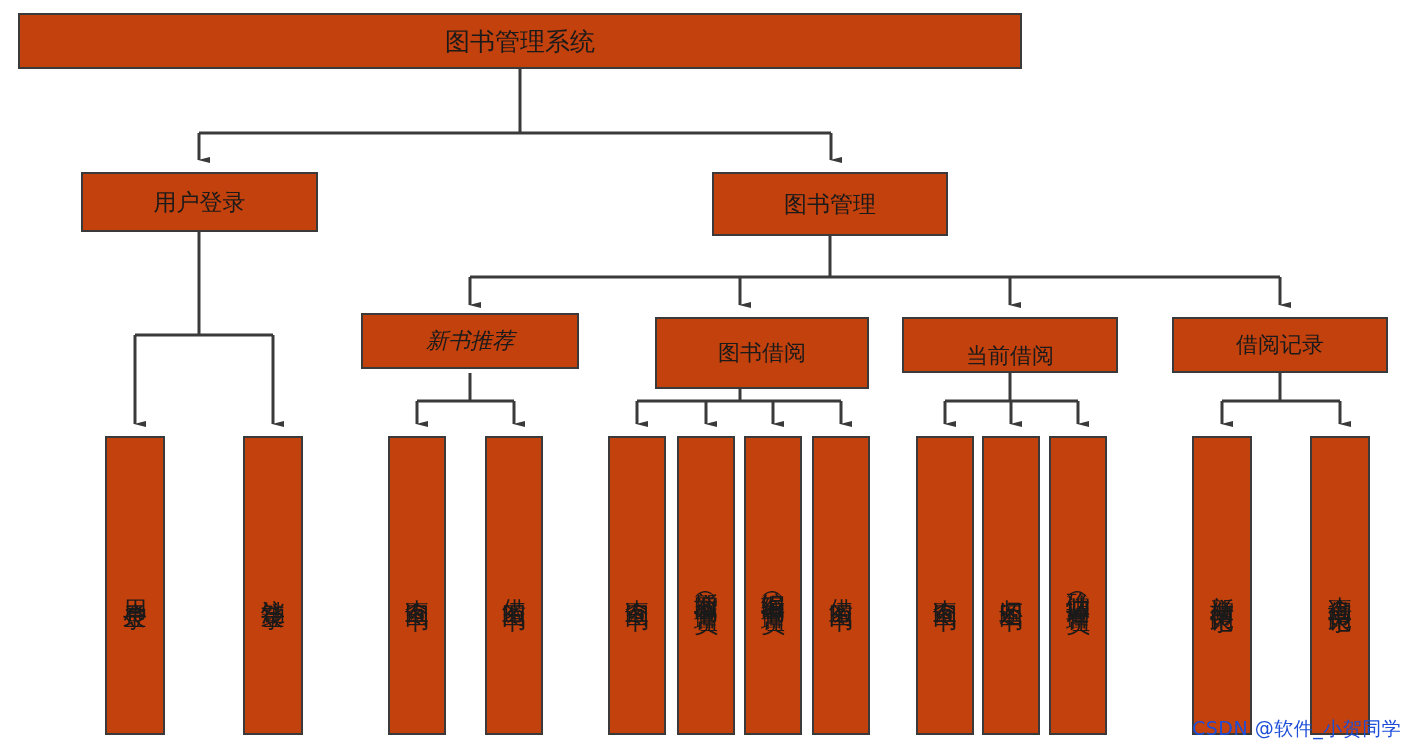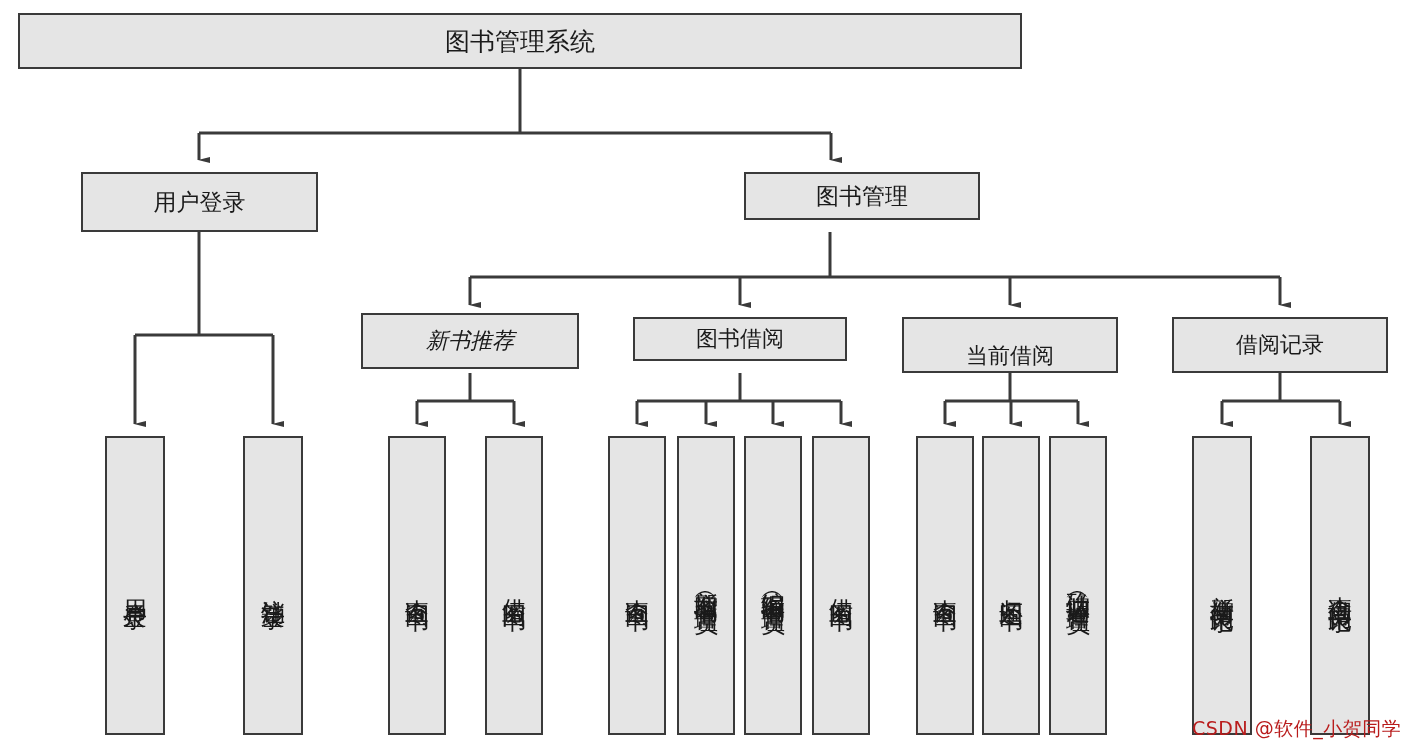--- a/index.html
+++ b/index.html
@@ -21,21 +21,21 @@
   #edges {
     position: absolute;
     left: 0;
     top: 0;
     width: 1405px;
     height: 747px;
   }
   .node {
     position: absolute;
     box-sizing: border-box;
-    background: #e5e5e5;
+    background: #c2410c;
     border: 2px solid #3a3a3a;
     display: flex;
     align-items: center;
     justify-content: center;
     color: #1a1a1a;
   }
   .node-root {
     font-size: 25px;
   }
   .node-l1 {
@@ -54,21 +54,21 @@
   }
   .node-leaf .vtext {
     writing-mode: vertical-rl;
     text-orientation: upright;
     line-height: 1;
     white-space: nowrap;
   }
   .watermark {
     position: absolute;
     font-size: 19px;
-    color: #b91c1c;
+    color: #1d4ed8;
     white-space: nowrap;
     letter-spacing: 0.5px;
   }
 </style>
 </head>
 <body>
 
 <div id="canvas" style="background: rgb(255, 255, 255);">
 
   <svg id="edges" viewBox="0 0 1405 747" xmlns="http://www.w3.org/2000/svg">
@@ -121,28 +121,28 @@
     </g>
   </svg>
 
   <div class="node node-root" id="node-root" style="left: 18px; top: 13px; width: 1004px; height: 56px;">
     <span>图书管理系统</span>
   </div>
 
   <div class="node node-l1" id="node-l1-0" style="left: 81px; top: 172px; width: 237px; height: 60px;">
     <span>用户登录</span>
   </div>
-  <div class="node node-l1" id="node-l1-1" style="left: 744px; top: 172px; width: 236px; height: 48px;">
+  <div class="node node-l1" id="node-l1-1" style="left: 712px; top: 172px; width: 236px; height: 64px;">
     <span>图书管理</span>
   </div>
 
   <div class="node node-l2" id="node-l2-0" style="left: 361px; top: 313px; width: 218px; height: 56px; font-style: italic;">
     <span>新书推荐</span>
   </div>
-  <div class="node node-l2" id="node-l2-1" style="left: 633px; top: 317px; width: 214px; height: 44px; font-family: Liberation Serif, serif;">
+  <div class="node node-l2" id="node-l2-1" style="left: 655px; top: 317px; width: 214px; height: 72px; font-family: Liberation Serif, serif;">
     <span>图书借阅</span>
   </div>
   <div class="node node-l2" id="node-l2-2" style="left: 902px; top: 317px; width: 216px; height: 56px; align-items: flex-end;">
     <span>当前借阅</span>
   </div>
   <div class="node node-l2" id="node-l2-3" style="left: 1172px; top: 317px; width: 216px; height: 56px; align-items: center;">
     <span>借阅记录</span>
   </div>
 
   <div class="node node-leaf" id="node-leaf-0" style="left: 105px; top: 436px; width: 60px; height: 299px;">

